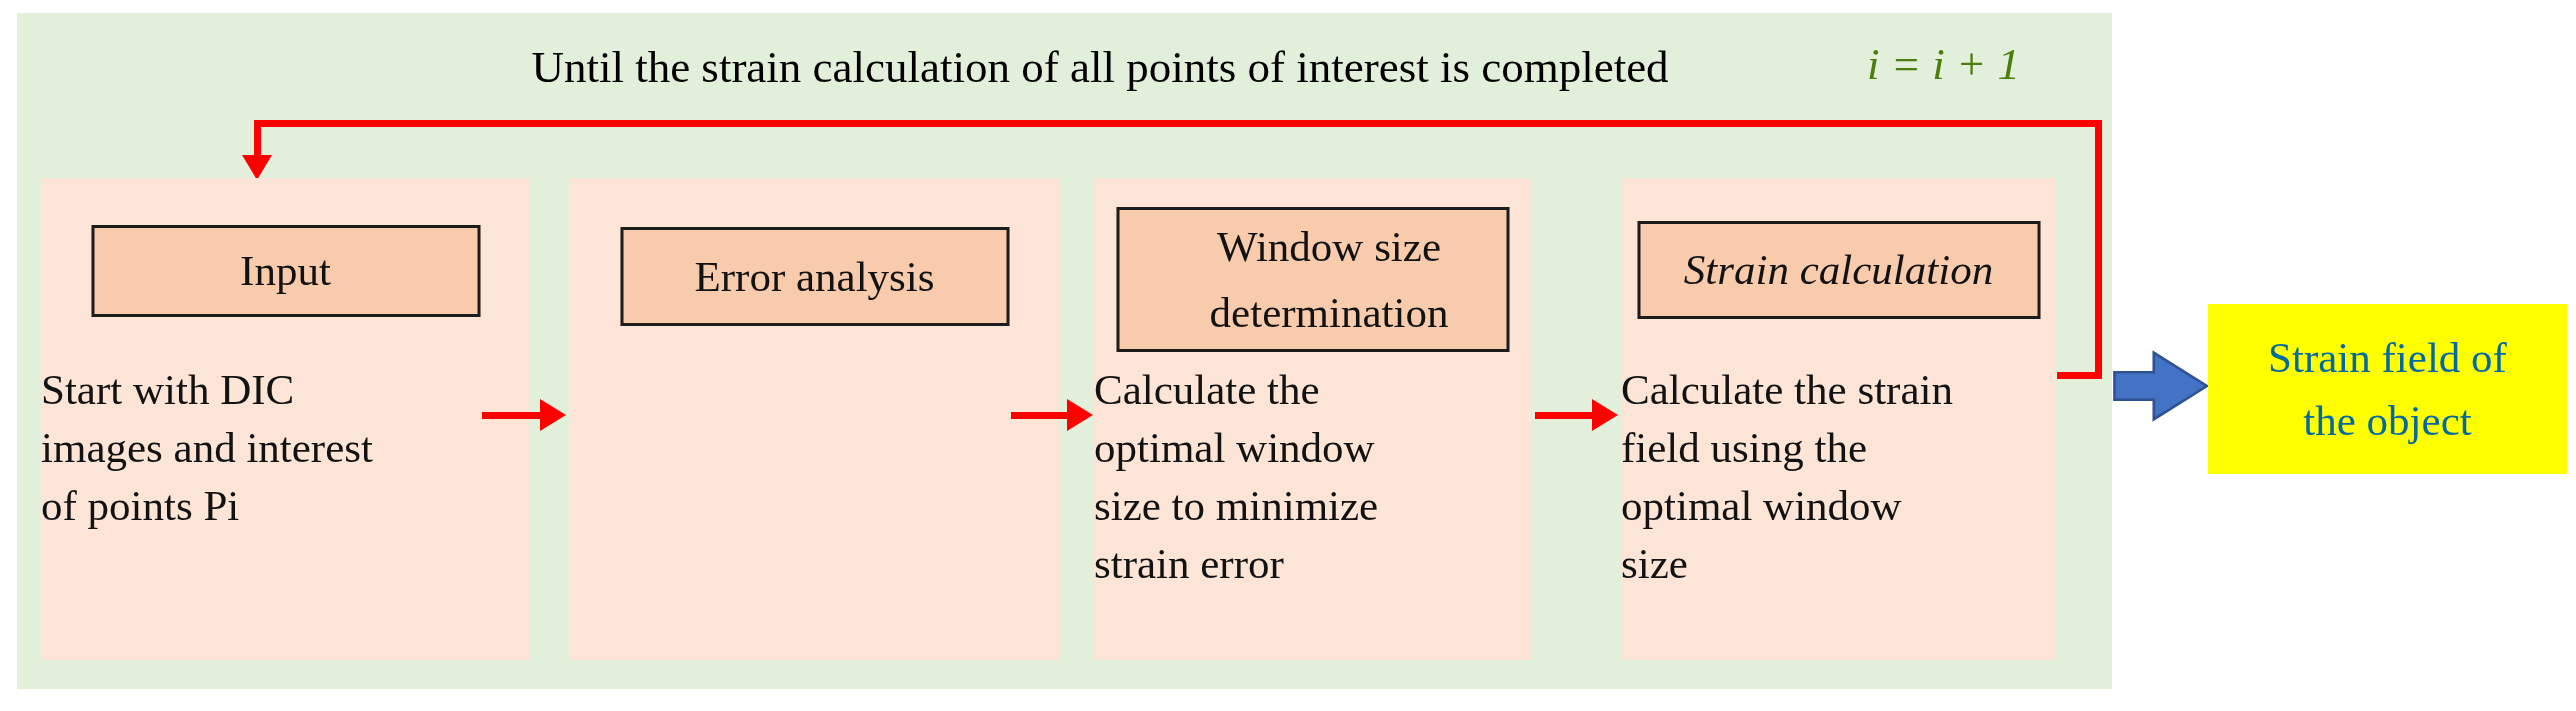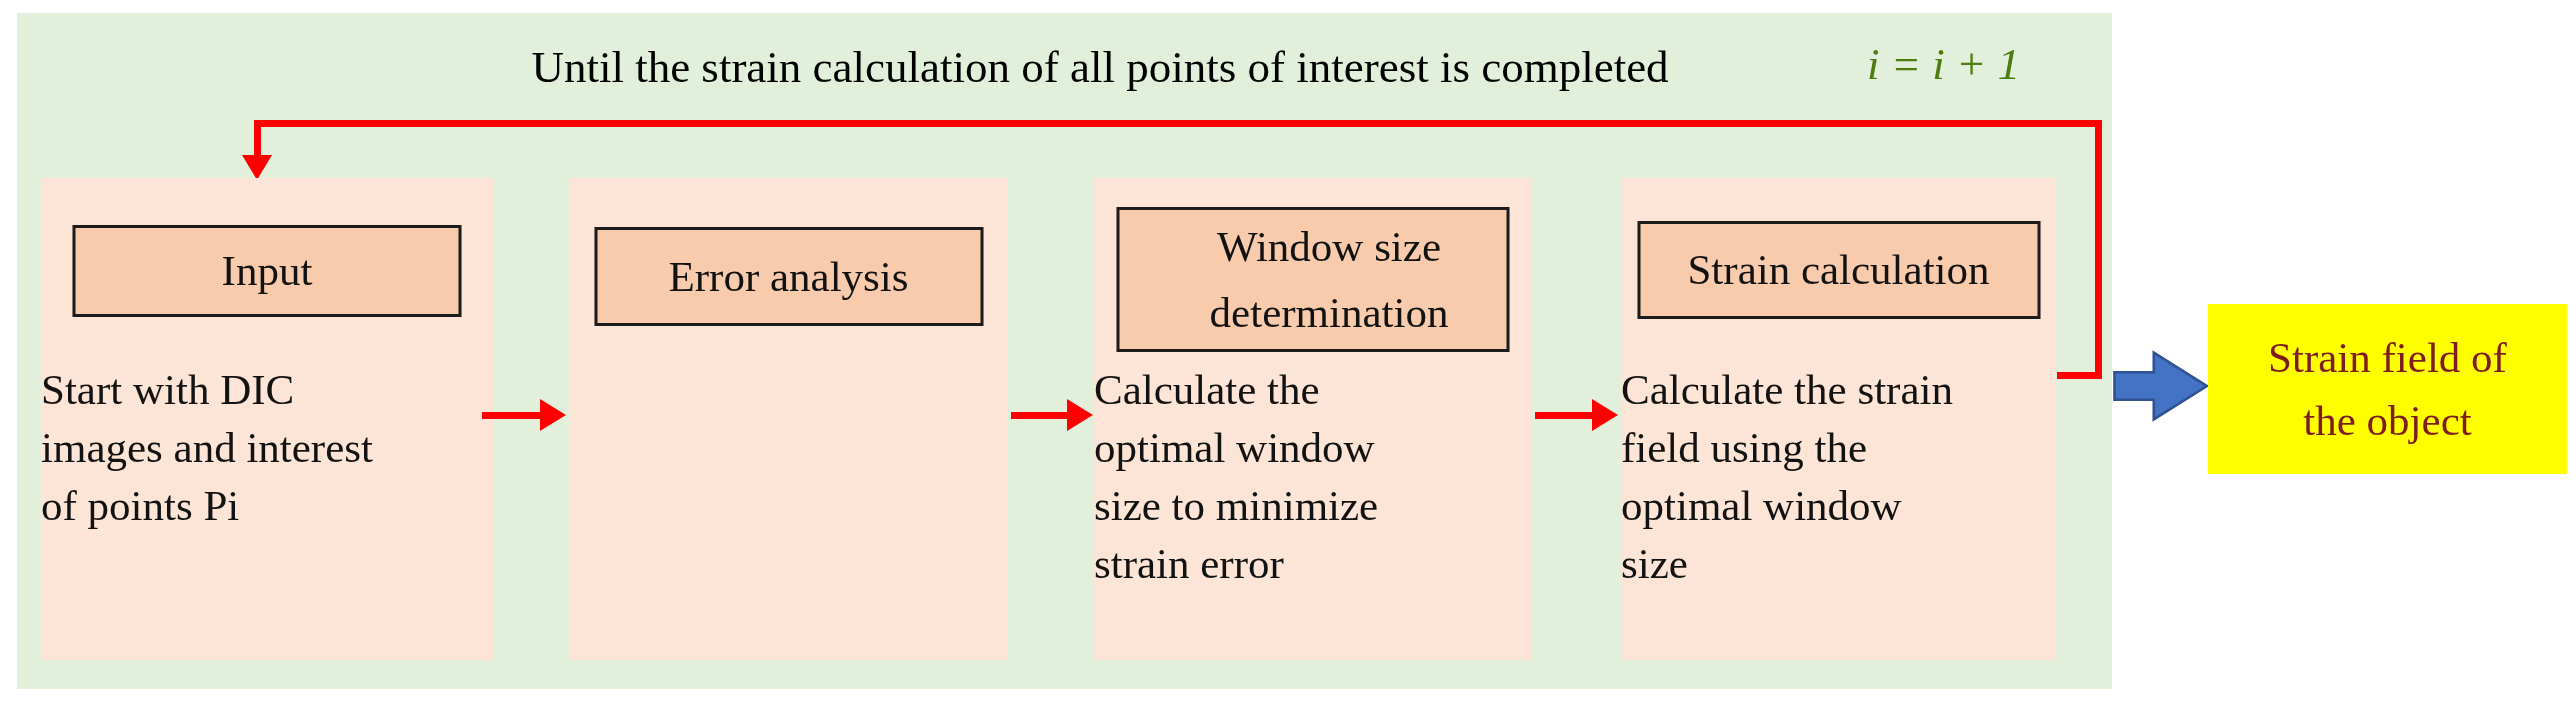--- a/index.html
+++ b/index.html
@@ -30,34 +30,34 @@
   .loop-right{left:2095px;top:120px;width:6.6px;height:259px;}
   .loop-stub{left:2057px;top:372px;width:45px;height:6.6px;}
   .loop-head-down{
     position:absolute;left:242px;top:155px;width:0;height:0;
     border-left:15px solid transparent;border-right:15px solid transparent;
     border-top:25px solid #fe0000;
   }
   .step{
     position:absolute;top:178px;height:482px;background:#fce4d6;
   }
-  .s1{left:41px;width:452px;}
-  .s2{left:569px;width:439px;}
+  .s1{left:41px;width:489px;}
+  .s2{left:569px;width:491px;}
   .s3{left:1094px;width:437px;}
   .s4{left:1621px;width:435px;}
   .step-title{
     position:absolute;left:50%;transform:translateX(-50%);
     background:#f8cbad;border:3.3px solid #1c1c1c;box-sizing:border-box;
     display:flex;align-items:center;justify-content:center;
     text-align:center;font-size:43px;line-height:66px;white-space:pre-line;
   }
   .s1 .step-title{top:47px;width:389px;height:92px;}
   .s2 .step-title{top:49px;width:389px;height:99px;}
   .s3 .step-title{top:29px;width:393px;height:145px;padding-left:33px;}
-  .s4 .step-title{top:43px;width:403px;height:98px;}
+  .s4 .step-title{top:43px;width:403px;height:98px;font-style:italic;}
   .step-body{
     position:absolute;left:0;right:0;top:183px;
     text-align:left;font-size:43px;line-height:58px;white-space:pre-line;
   }
   .flow-shaft{position:absolute;top:412px;height:6.6px;background:#fe0000;}
   .fa1{left:482px;width:59px;}
   .fa2{left:1011px;width:59px;}
   .fa3{left:1535px;width:59px;}
   .flow-head{
     position:absolute;top:399px;width:0;height:0;
@@ -66,21 +66,21 @@
   }
   .fh1{left:540px;}
   .fh2{left:1067px;}
   .fh3{left:1592px;}
   .result-arrow{position:absolute;left:2112px;top:348px;}
   .result-box{
     position:absolute;left:2208px;top:304px;width:359px;height:170px;
     background:#ffff00;
     display:flex;align-items:center;justify-content:center;
     text-align:center;font-size:43px;line-height:63px;white-space:pre-line;
-    color:#7f1d1d;
+    color:#0369a1;
   }
 </style>
 </head>
 <body>
 
 <div class="stage">
 
   <div class="panel"></div>
 
   <div class="loop-label">Until the strain calculation of all points of interest is completed</div>

